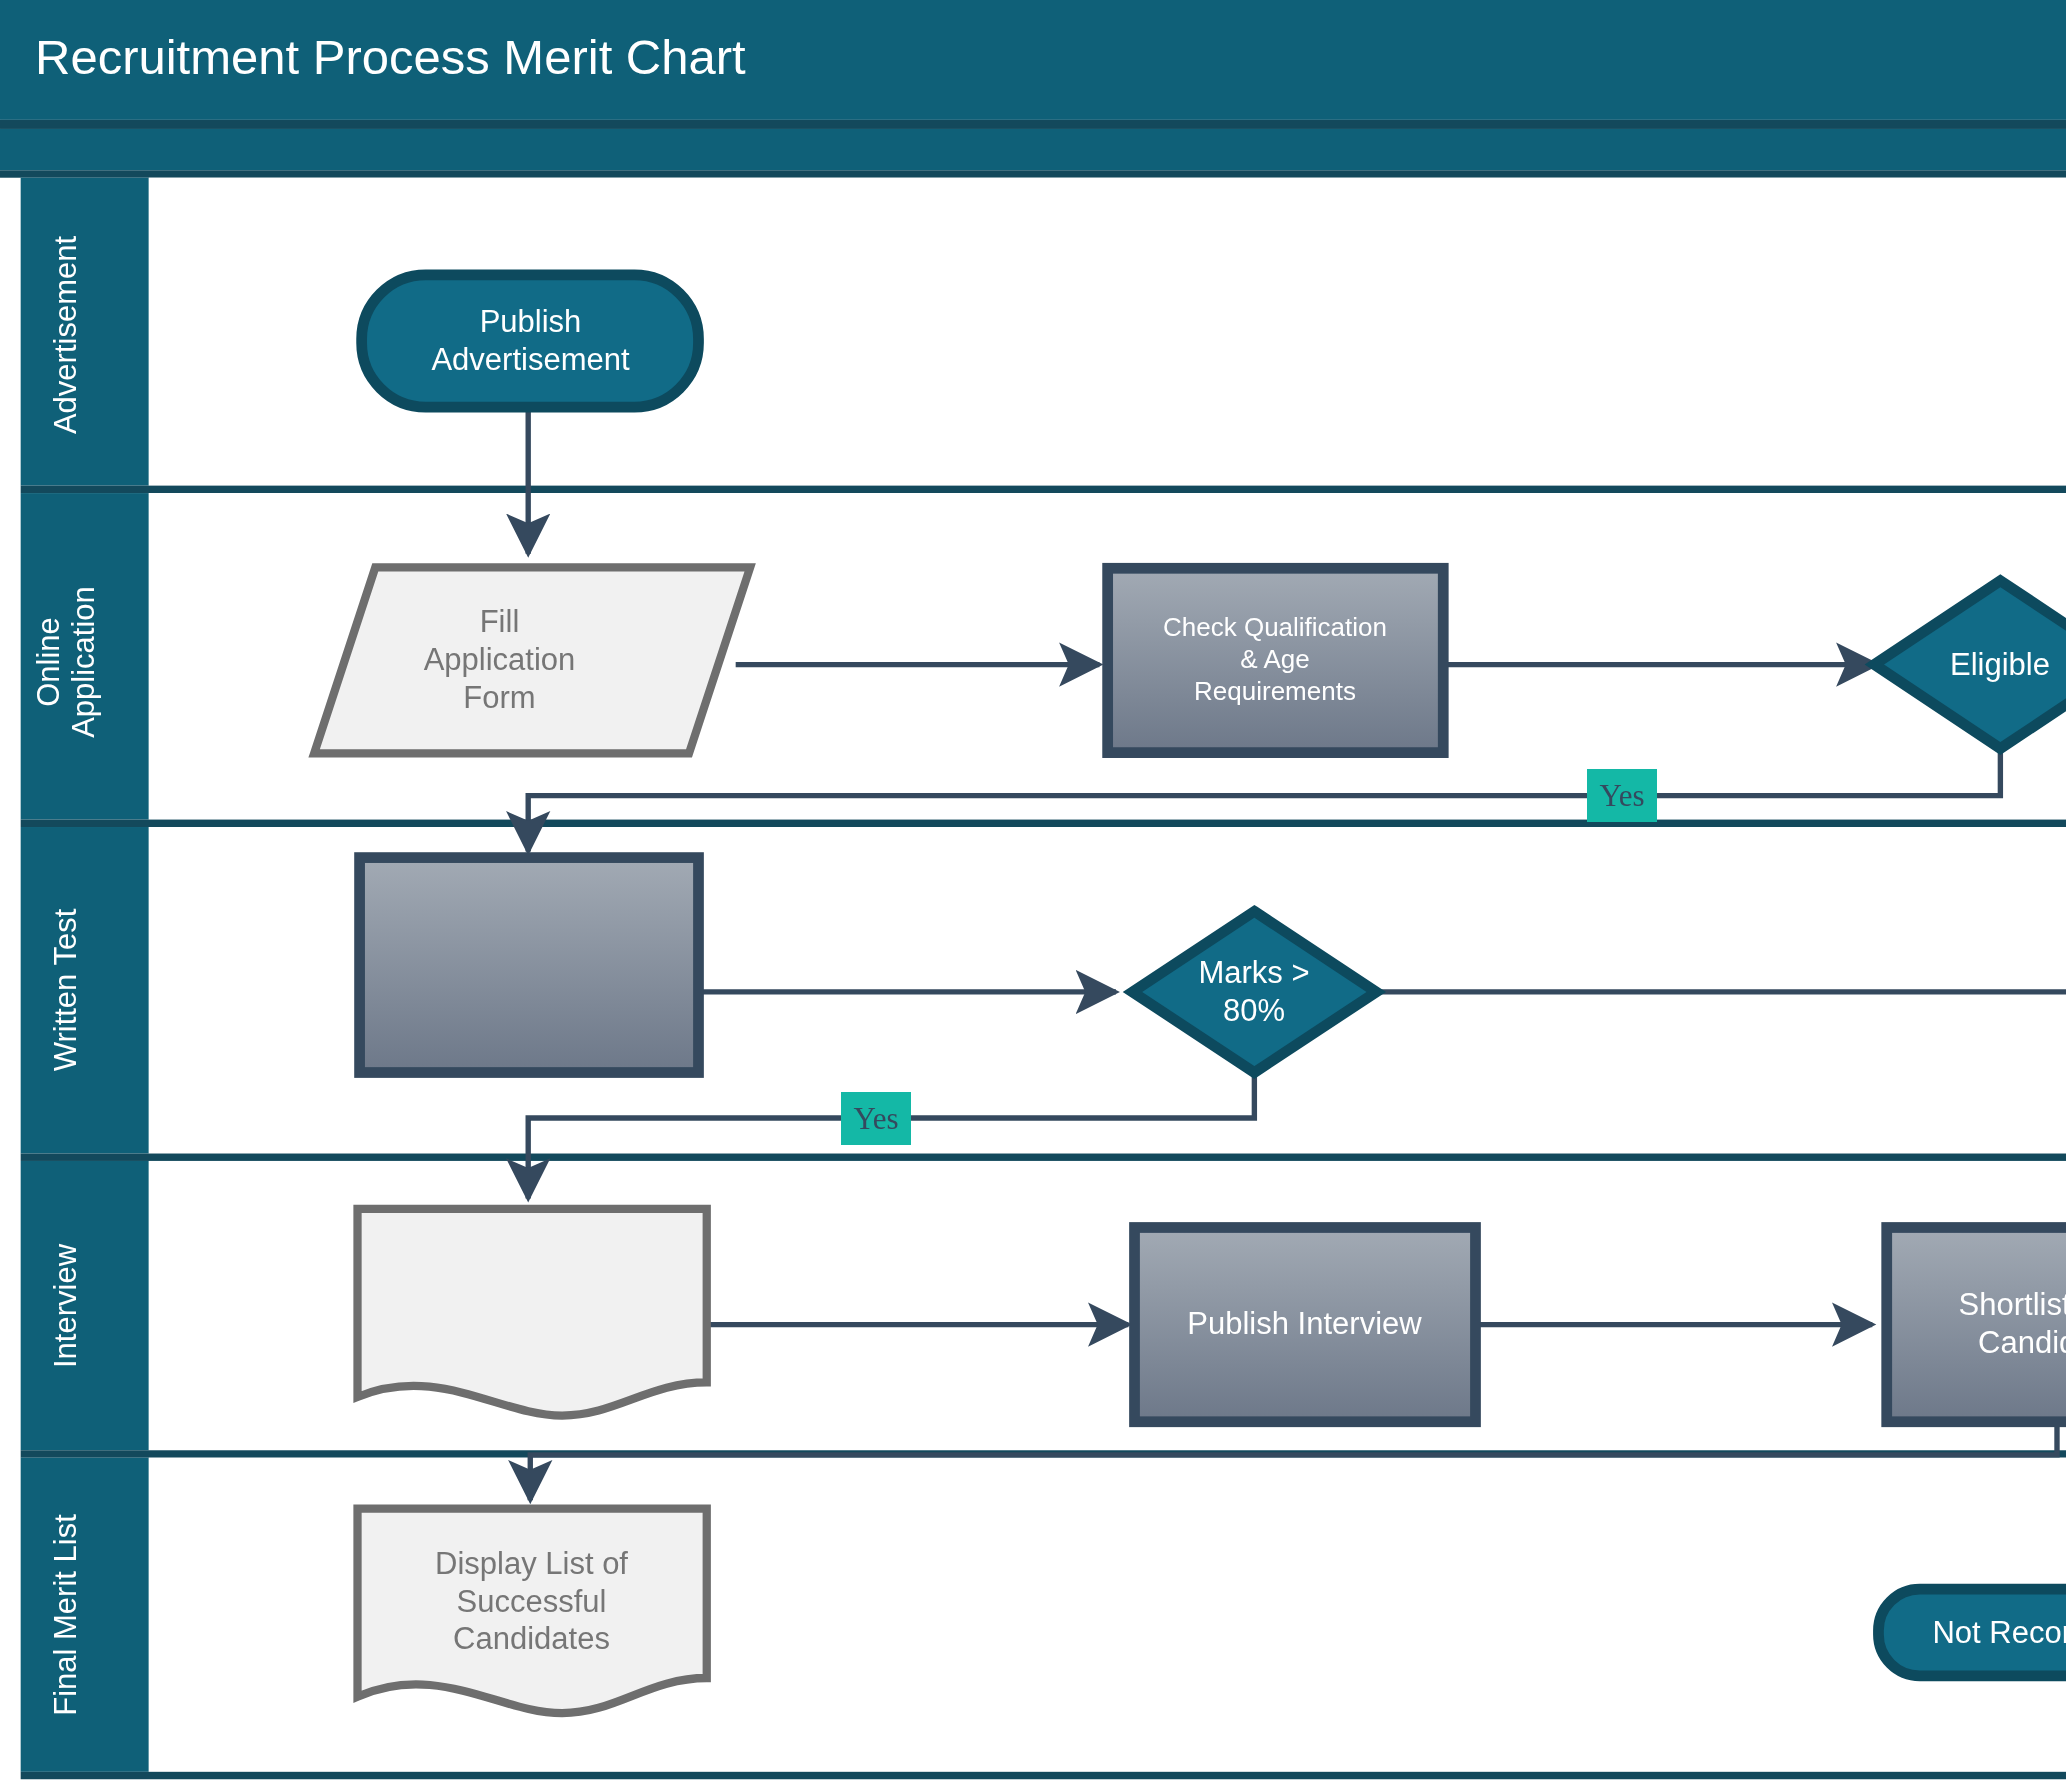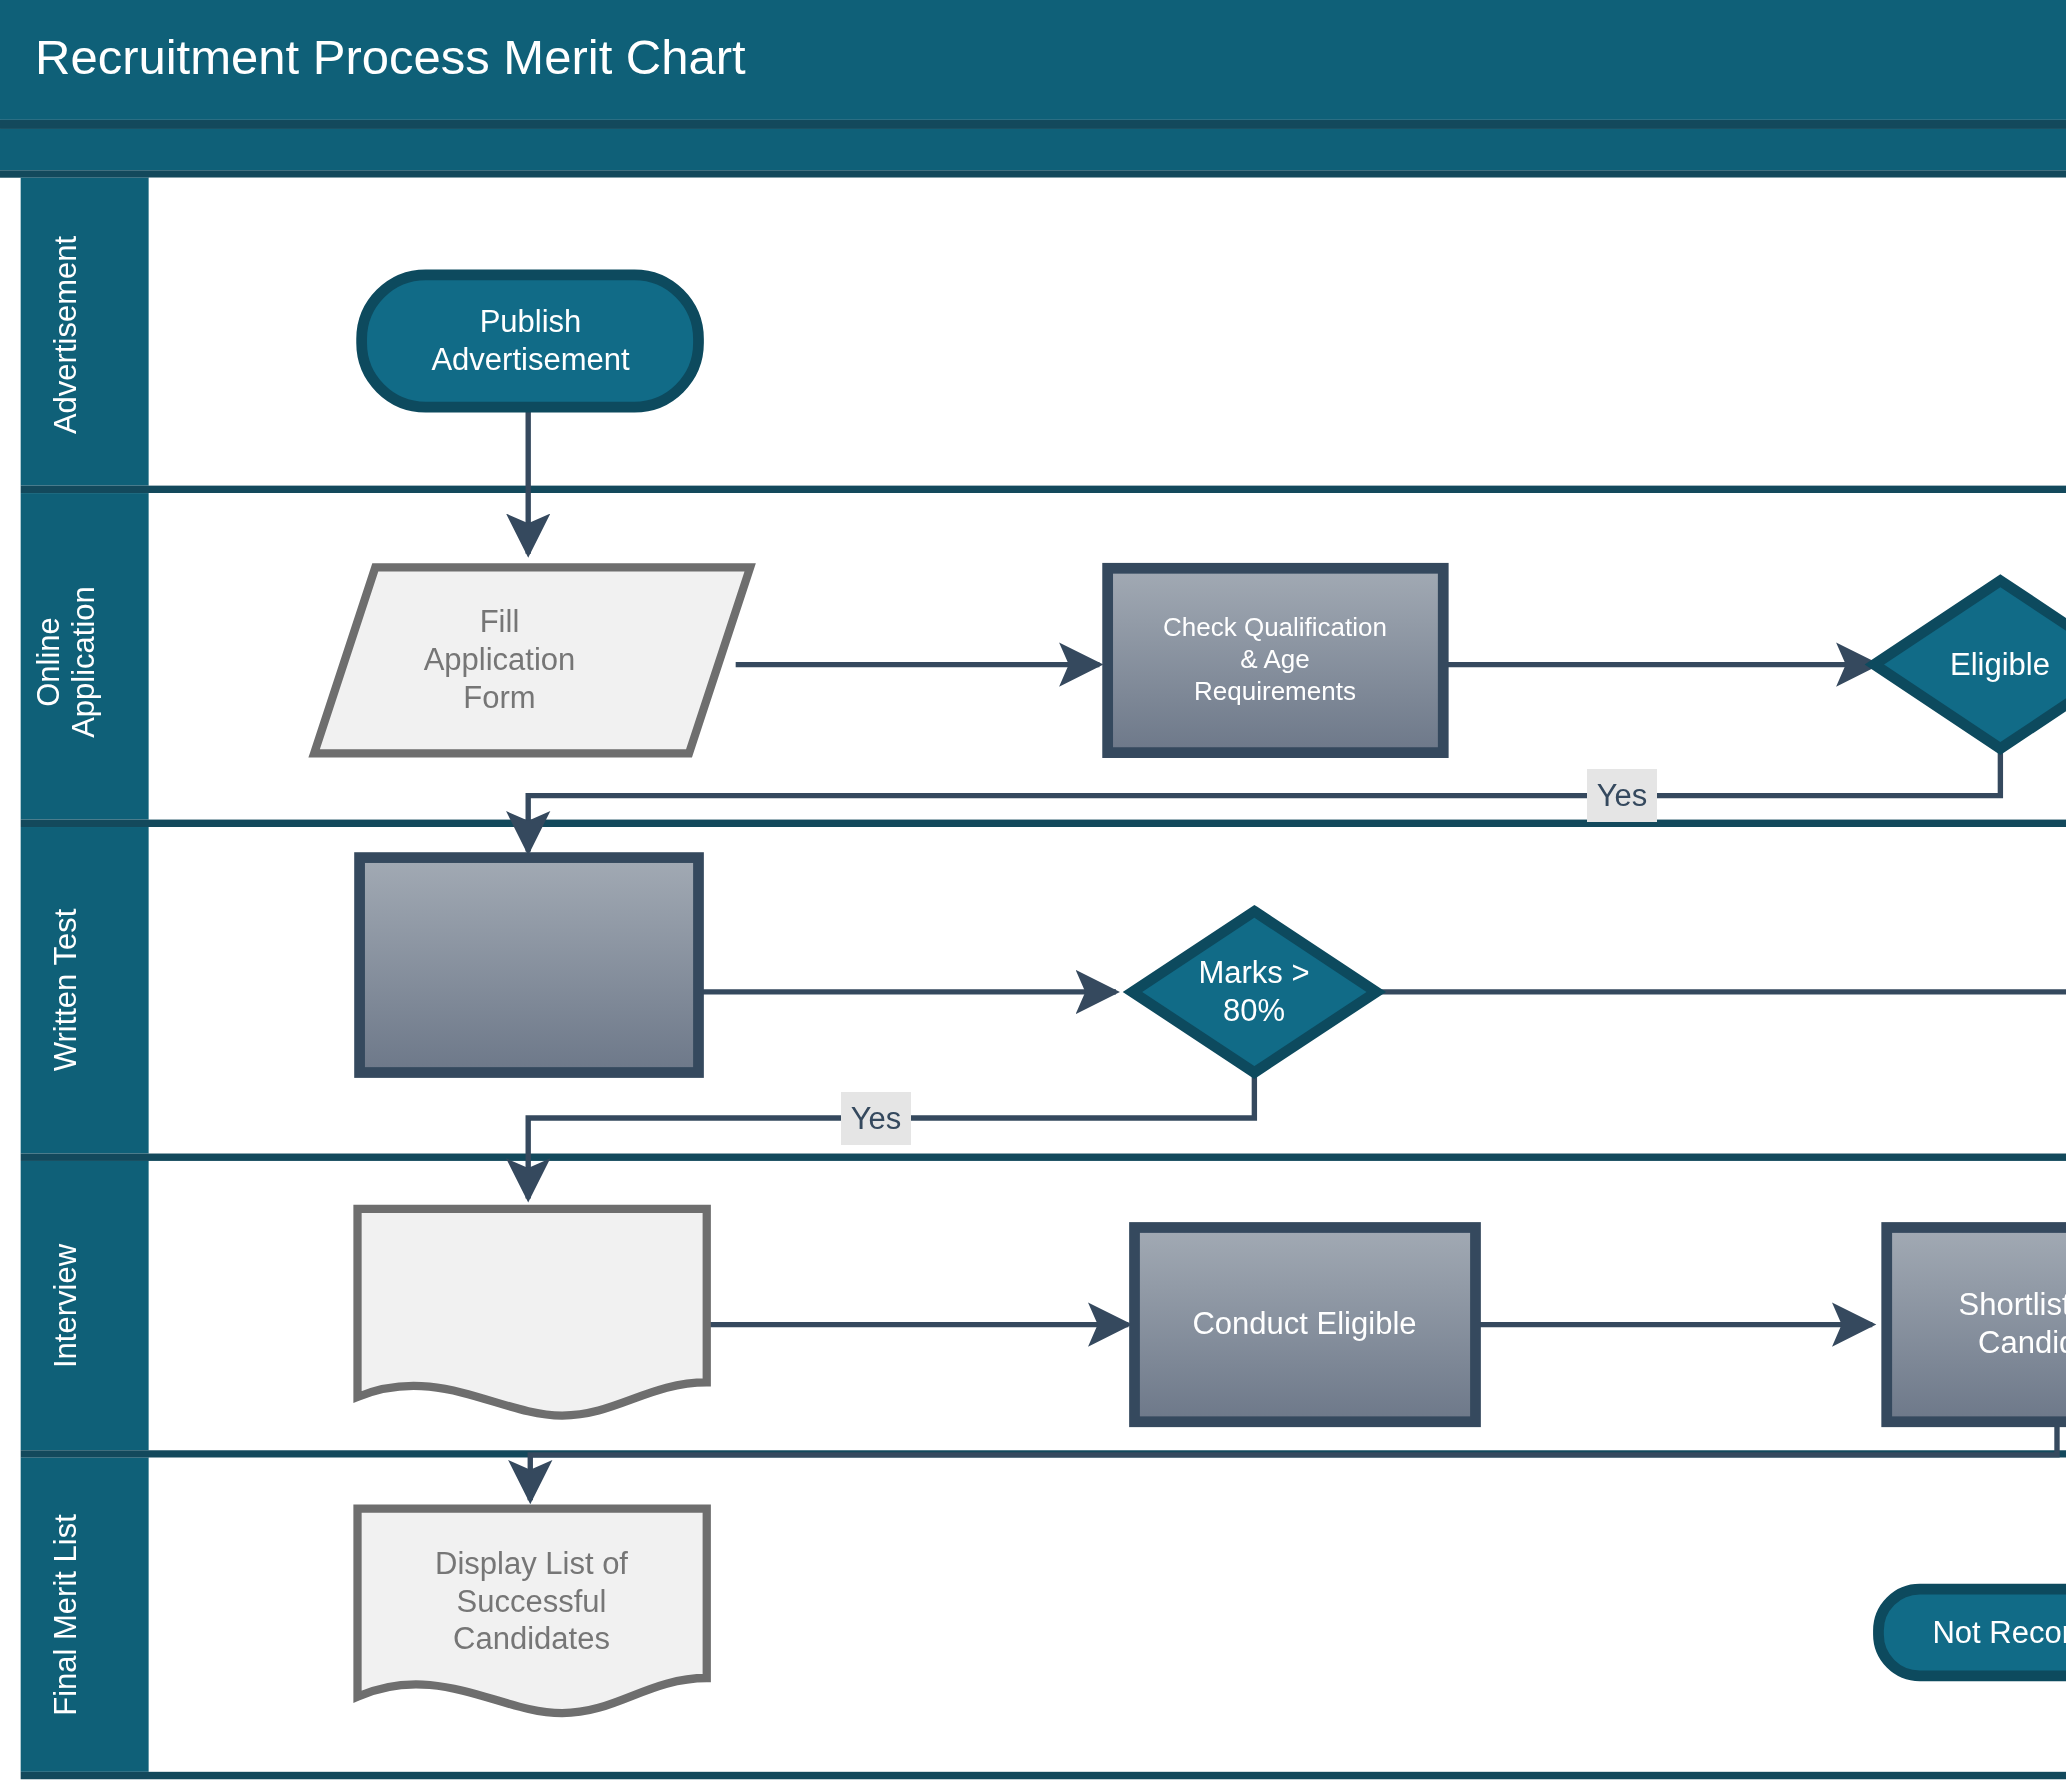--- a/index.html
+++ b/index.html
@@ -34,23 +34,23 @@
     font-family:"Liberation Sans", sans-serif;
     line-height:1.22;
     pointer-events:none;
     white-space:pre-line;
   }
   .edge-label{
     position:absolute;
     display:flex;
     align-items:center;
     justify-content:center;
-    font-family:Liberation Sans, sans-serif;
+    font-family:Liberation Serif, serif;
     color:#35495e;
-    background:#e5e5e5;
+    background:#14b8a6;
     white-space:nowrap;
   }
   .title{
     position:absolute;
     color:#ffffff;
     font-family:"Liberation Sans", sans-serif;
     white-space:nowrap;
   }
 </style>
 </head>
@@ -169,21 +169,21 @@
 &amp; Age
 Requirements</div>
 
   <div class="node-text" style="left:1901px; top:638px; width:198px; height:54px; font-size:31px; color:#ffffff;">Eligible</div>
 
 
   <div class="node-text" style="left:1159px; top:950px; width:190px; height:83px; font-size:31px; color:#ffffff;">Marks &gt;
 80%</div>
 
 
-  <div class="node-text" style="left:1134px; top:1227px; width:341px; height:194px; font-size:31px; color:#ffffff;">Conduct Eligible</div>
+  <div class="node-text" style="left:1134px; top:1227px; width:341px; height:194px; font-size:31px; color:#ffffff;">Publish Interview</div>
 
   <div class="node-text" style="left:1886px; top:1227px; width:341px; height:194px; font-size:31px; color:#ffffff;">Shortlist Top 5
 Candidates</div>
 
   <div class="node-text" style="left:357px; top:1521px; width:349px; height:161px; font-size:31px; color:#767676;">Display List of
 Successful
 Candidates</div>
 
   <div class="node-text" style="left:1878px; top:1589px; width:376px; height:87px; font-size:31px; color:#ffffff;">Not Recommended</div>
 

